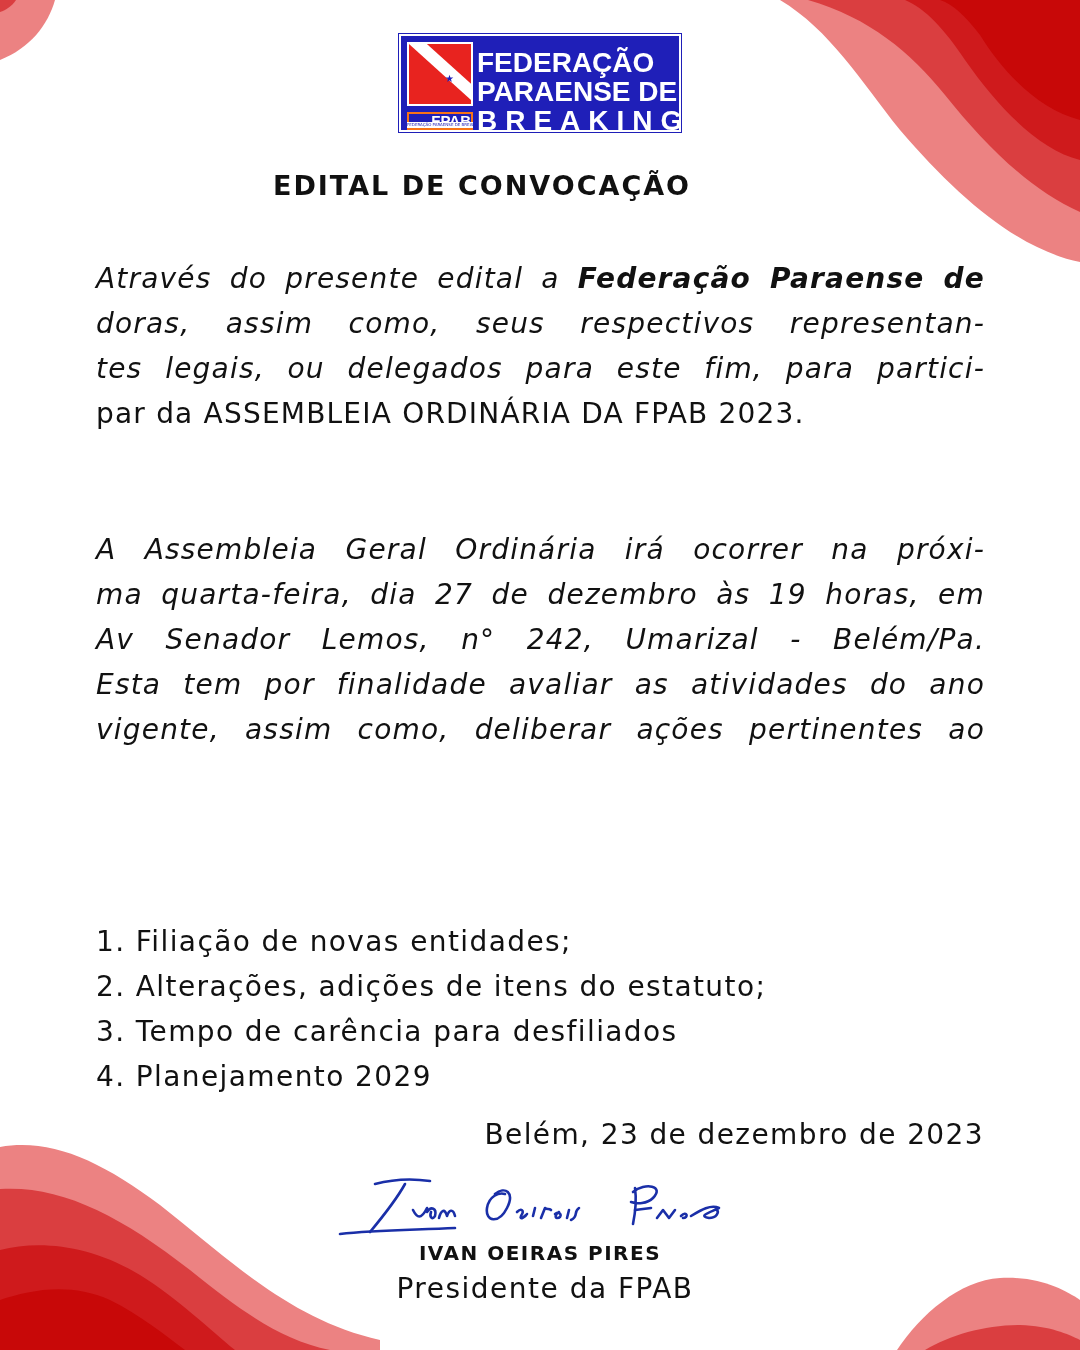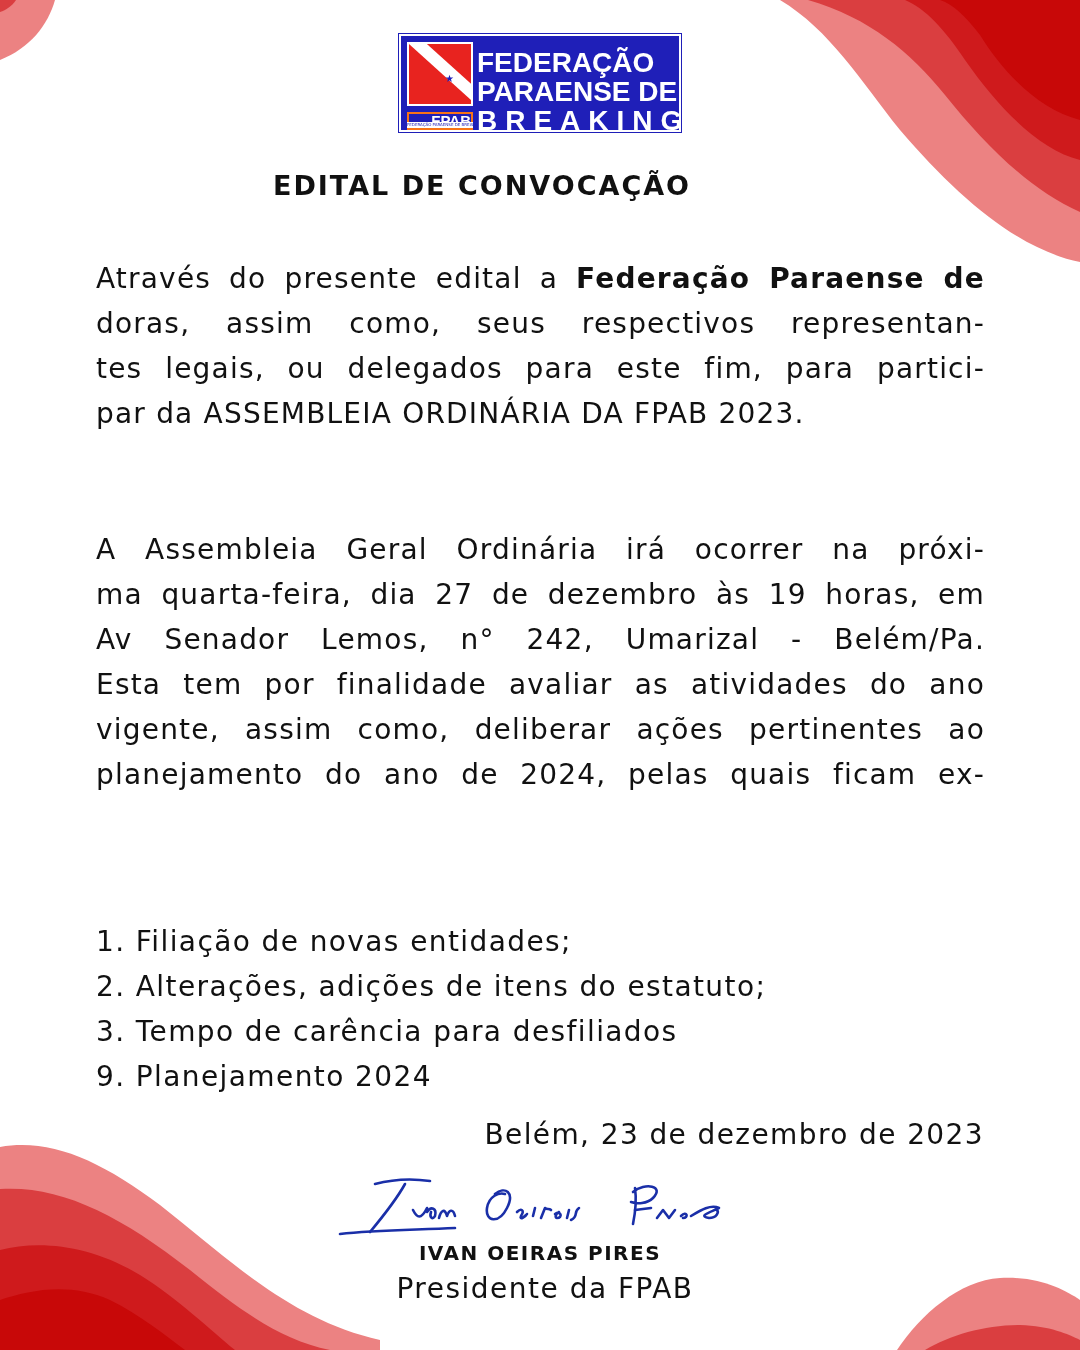--- a/index.html
+++ b/index.html
@@ -14,21 +14,21 @@
   .logo-abbr { position:absolute; left:6px; top:76px; width:66px; height:18px; background:#1f1fb8; border:2px solid #f97316; color:#fff;
                font-family:"Liberation Sans", sans-serif; font-size:15px; font-weight:bold; text-align:right; line-height:14px; box-sizing:border-box; }
   .logo-sub { position:absolute; left:6px; top:86px; width:66px; height:6px; background:#fff; color:#1f1fb8; font-size:4px; line-height:6px; text-align:center; overflow:hidden; white-space:nowrap; }
   .logo-text { position:absolute; left:76px; top:12px; width:200px; color:#fff; font-family:"Liberation Sans", sans-serif; font-weight:bold;
                font-size:28px; line-height:29px; }
   .logo-text div { white-space:nowrap; }
   .logo-text .l3 { letter-spacing:8px; }
   .title { position:absolute; left:0; width:964px; top:170px; text-align:center; font-weight:bold; font-size:27px; letter-spacing:2px; z-index:2; }
   .para { position:absolute; left:96px; width:889px; z-index:2; font-size:28px; }
   .line { height:45px; line-height:45px; white-space:nowrap; letter-spacing:1.2px; }
-  .line.just { text-align:justify; text-align-last:justify; white-space:normal; }
+  .line.just { text-align:justify; text-align-last:justify; white-space:normal;font-style:italic; }
   .p1 { top:256px; }
   .p2 { top:527px; }
   .list { position:absolute; left:96px; top:887px; z-index:2; font-size:28px;margin-top:32px; }
   .list .line { letter-spacing:1.4px; }
   .date { position:absolute; right:96px; top:1112px; font-size:28px; letter-spacing:1.4px; line-height:45px; z-index:2; }
   .sig { position:absolute; left:335px; top:1172px; width:410px; height:70px; z-index:2; }
   .signer { position:absolute; left:0; width:1080px; top:1234px; text-align:center; z-index:3; }
   .signer .name { font-weight:bold; font-size:20px; line-height:38px; letter-spacing:1.5px; }
   .signer .role { font-size:28px; line-height:34px; letter-spacing:1.5px;padding-left:10px; }
   b { font-weight:bold; }
@@ -79,28 +79,27 @@
   <div class="line just">tes legais, ou delegados para este fim, para partici-</div>
   <div class="line">par da ASSEMBLEIA ORDINÁRIA DA FPAB 2023.</div>
 </div>
 
 <div class="para p2">
   <div class="line just">A Assembleia Geral Ordinária irá ocorrer na próxi-</div>
   <div class="line just">ma quarta-feira, dia 27 de dezembro às 19 horas, em</div>
   <div class="line just">Av Senador Lemos, n° 242, Umarizal - Belém/Pa.</div>
   <div class="line just">Esta tem por finalidade avaliar as atividades do ano</div>
   <div class="line just">vigente, assim como, deliberar ações pertinentes ao</div>
-  <div class="line just">planejamento do ano de 2024, pelas quais ficam ex-</div>
 </div>
 
 <div class="list">
   <div class="line">1. Filiação de novas entidades;</div>
   <div class="line">2. Alterações, adições de itens do estatuto;</div>
   <div class="line">3. Tempo de carência para desfiliados</div>
-  <div class="line">9. Planejamento 2024</div>
+  <div class="line">4. Planejamento 2029</div>
 </div>
 
 <div class="date">Belém, 23 de dezembro de 2023</div>
 
 <svg class="sig" viewBox="0 0 410 70" xmlns="http://www.w3.org/2000/svg" fill="none" stroke="#1a2fa8" stroke-width="2.6" stroke-linecap="round" stroke-linejoin="round">
 
   <path d="M40,12 C55,8 75,6 95,9"></path>
   <path d="M70,12 C60,30 45,48 35,60"></path>
   <path d="M5,62 C40,58 80,58 120,56"></path>
 

